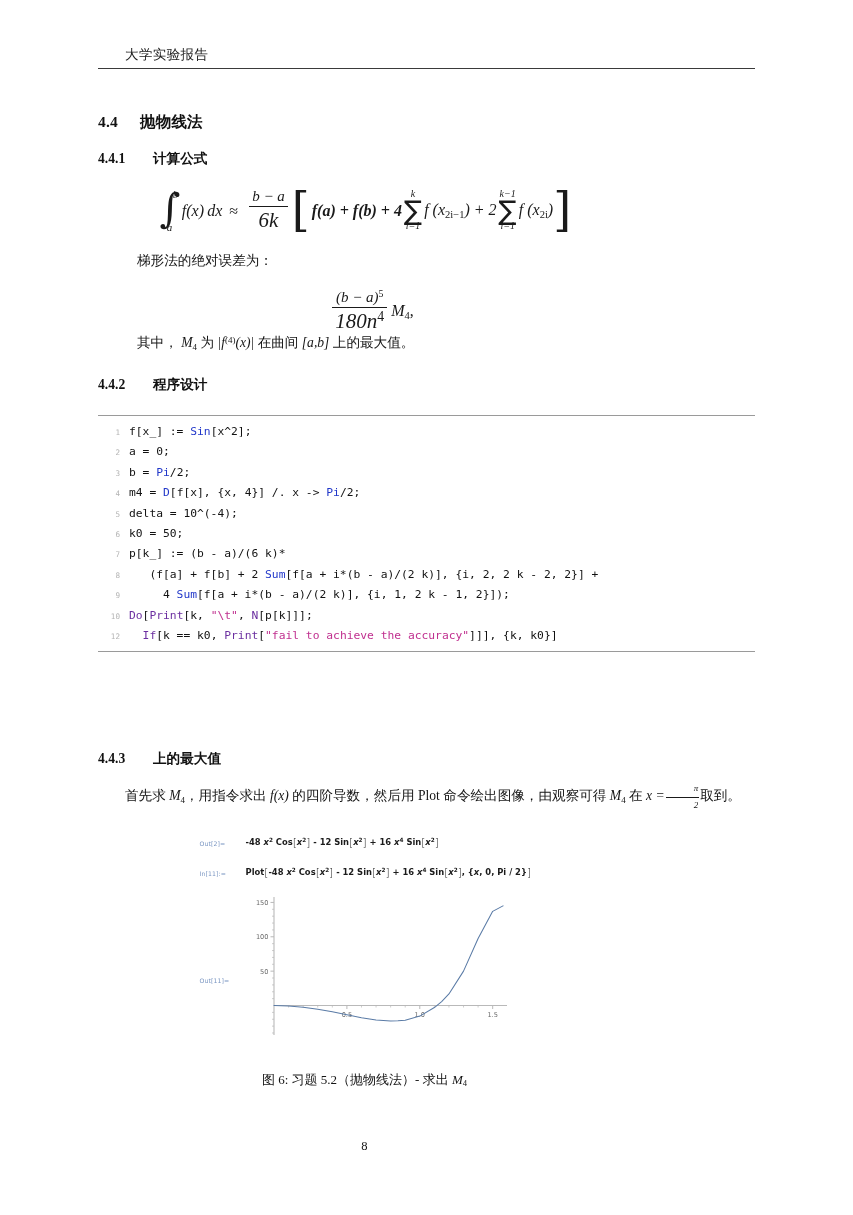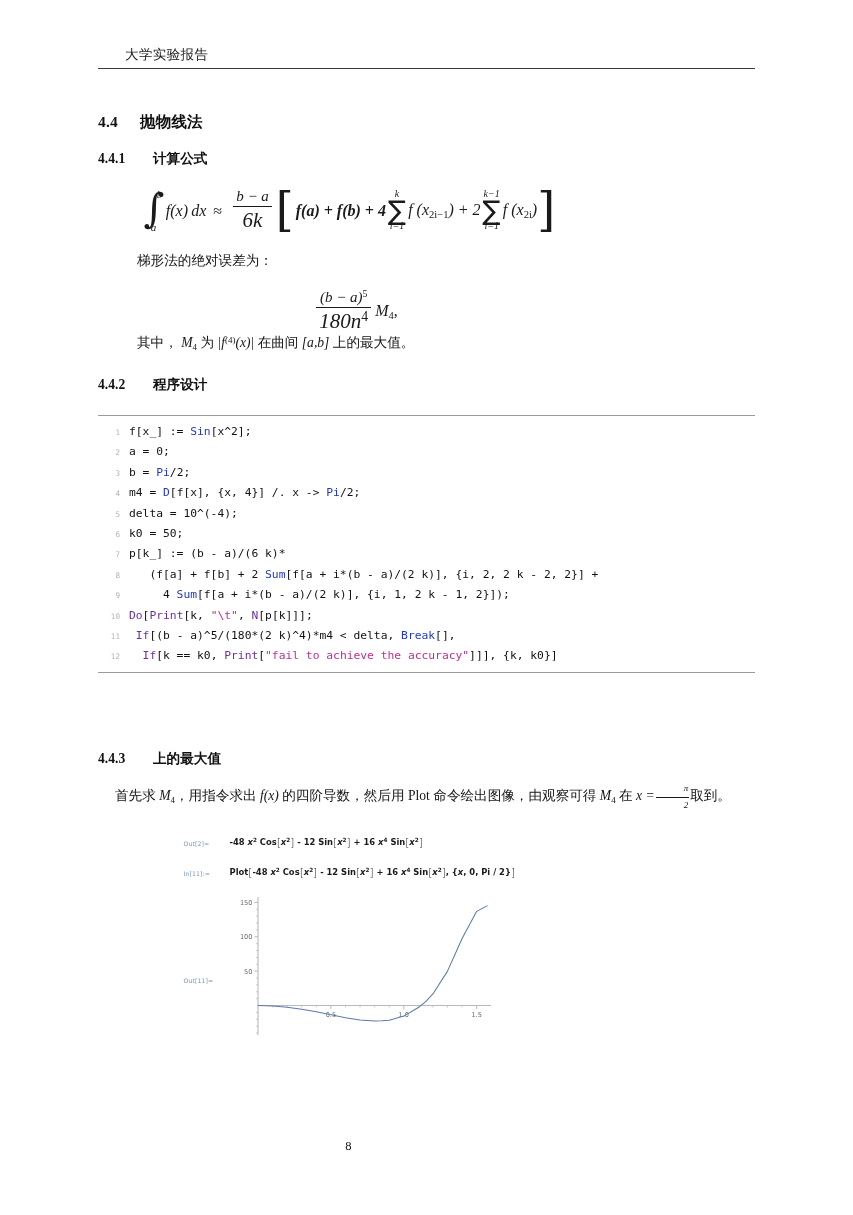--- a/index.html
+++ b/index.html
@@ -13,20 +13,21 @@
     font-family: "Liberation Serif", "DejaVu Serif", serif;
     color: #1a1a1a;
     position: relative;
     overflow: hidden;
   }
   .page {
     position: absolute;
     inset: 0;
     width: 697px;
     height: 1215px;
+    padding-left: 32px;
   }
 
   
   .header {
     position: absolute;
     left: 98px;
     top: 46px;
     width: 657px;
   }
   .header-title {
@@ -264,31 +265,30 @@
         <div class="cline"><span class="lno">1</span><span class="ctext"><span>f[x_] := </span><span class="kw-b">Sin</span><span>[x^2];</span></span></div>
         <div class="cline"><span class="lno">2</span><span class="ctext"><span>a = 0;</span></span></div>
         <div class="cline"><span class="lno">3</span><span class="ctext"><span>b = </span><span class="kw-b">Pi</span><span>/2;</span></span></div>
         <div class="cline"><span class="lno">4</span><span class="ctext"><span>m4 = </span><span class="kw-b">D</span><span>[f[x], {x, 4}] /. x -&gt; </span><span class="kw-b">Pi</span><span>/2;</span></span></div>
         <div class="cline"><span class="lno">5</span><span class="ctext"><span>delta = 10^(-4);</span></span></div>
         <div class="cline"><span class="lno">6</span><span class="ctext"><span>k0 = 50;</span></span></div>
         <div class="cline"><span class="lno">7</span><span class="ctext"><span>p[k_] := (b - a)/(6 k)*</span></span></div>
         <div class="cline"><span class="lno">8</span><span class="ctext"><span>   (f[a] + f[b] + 2 </span><span class="kw-b">Sum</span><span>[f[a + i*(b - a)/(2 k)], {i, 2, 2 k - 2, 2}] +</span></span></div>
         <div class="cline"><span class="lno">9</span><span class="ctext"><span>     4 </span><span class="kw-b">Sum</span><span>[f[a + i*(b - a)/(2 k)], {i, 1, 2 k - 1, 2}]);</span></span></div>
         <div class="cline"><span class="lno">10</span><span class="ctext"><span class="kw-v">Do</span><span>[</span><span class="kw-v">Print</span><span>[k, </span><span class="kw-s">"\t"</span><span>, </span><span class="kw-v">N</span><span>[p[k]]];</span></span></div>
-        <div class="cline"><span class="lno">11</span><span class="ctext"><span> </span><span class="kw-v">If</span><span>[(b - a)^5/(180*(2 k)^4)*m4 &lt; delta, </span><span class="kw-b">Break</span><span>[],</span></span></div>
         <div class="cline"><span class="lno">12</span><span class="ctext"><span>  </span><span class="kw-v">If</span><span>[k == k0, </span><span class="kw-v">Print</span><span>[</span><span class="kw-s">"fail to achieve the accuracy"</span><span>]]], {k, k0}]</span></span></div>
       </div>
     <div class="code-rule"></div>
   </div>
 
   <div class="h3" style="top:750px;">
     <span class="num">4.4.3</span><span>上的最大值</span>
   </div>
 
-  <div class="para" style="left:88px; top:781px; width:657px; text-indent:27px;">
+  <div class="para" style="left:98px; top:781px; width:657px; text-indent:27px;">
     <span>首先求 </span><span class="math"><span>M</span><sub class="s">4</sub></span><span>，用指令求出 </span><span class="math">f(x)</span><span> 的四阶导数，然后用 Plot 命令绘出图像，由观察可得 </span><span class="math"><span>M</span><sub class="s">4</sub></span><span> 在 </span><span class="math">x =</span><span class="frac" style="font-size:9px;vertical-align:middle;margin:0 1px;">
         <span class="top math" style="font-size:9px;padding:0 1px;">π</span>
         <span class="bar"></span>
         <span class="bot math" style="font-size:9px;padding:0 1px;">2</span>
       </span><span>取到。</span>
   </div>
 
   <div class="figure">
     <div class="nb">
 
@@ -353,16 +353,19 @@
               <line x1="28" y1="25.179487179487182" x2="26" y2="25.179487179487182" stroke="#b9b9b9" stroke-width="0.7"></line>
               <line x1="28" y1="18.307692307692307" x2="26" y2="18.307692307692307" stroke="#b9b9b9" stroke-width="0.7"></line>
               <path d="M28.00 114.51 L42.58 114.93 L57.16 116.16 L71.74 118.15 L86.31 120.77 L100.89 123.72 L115.47 126.68 L130.05 129.01 L144.63 129.97 L151.92 129.84 L159.21 129.22 L173.79 125.10 L188.36 116.57 L195.65 110.53 L202.94 102.97 L217.52 80.15 L232.10 47.51 L246.68 20.37 L257.00 14.87" fill="none" stroke="#5a7ba6" stroke-width="1.05" stroke-linejoin="round" stroke-linecap="round"></path>
             </svg>
         </div>
       </div>
 
     </div>
   </div>
 
+  <div class="caption">
+    <span>图 6: 习题 5.2（抛物线法）- 求出 </span><span class="math"><span>M</span><sub class="s">4</sub></span>
+  </div>
 
   <div class="pageno">8</div>
 
 </div>
 
 </body></html>

